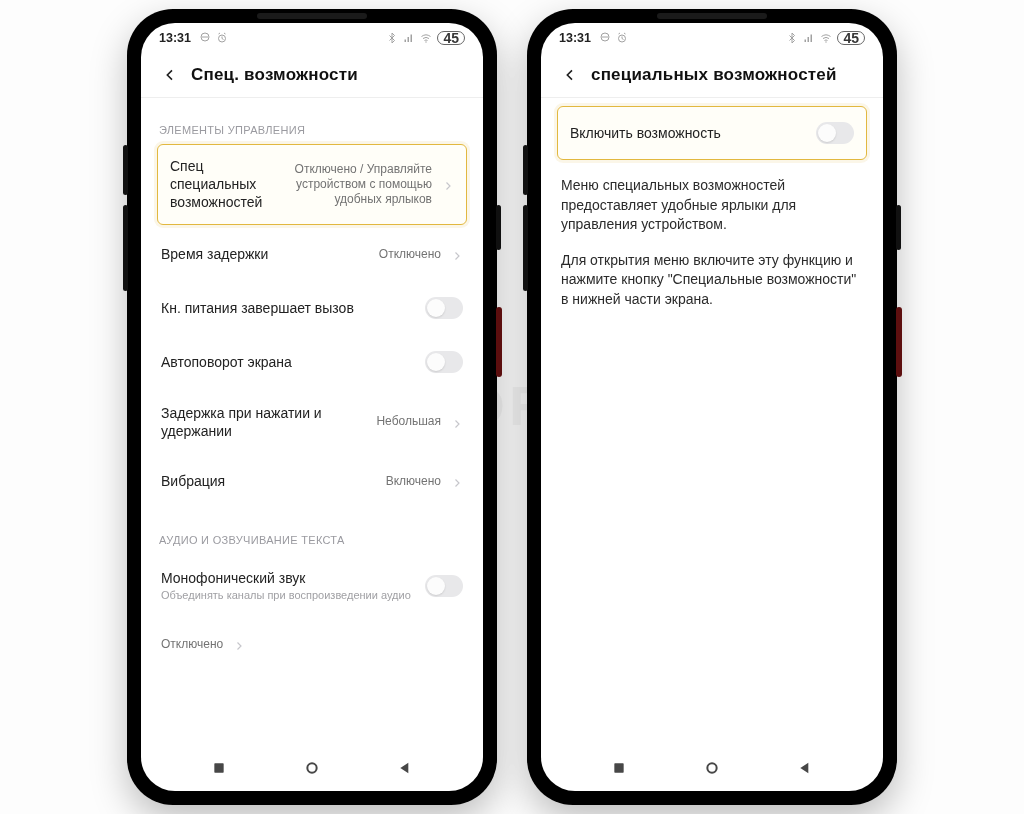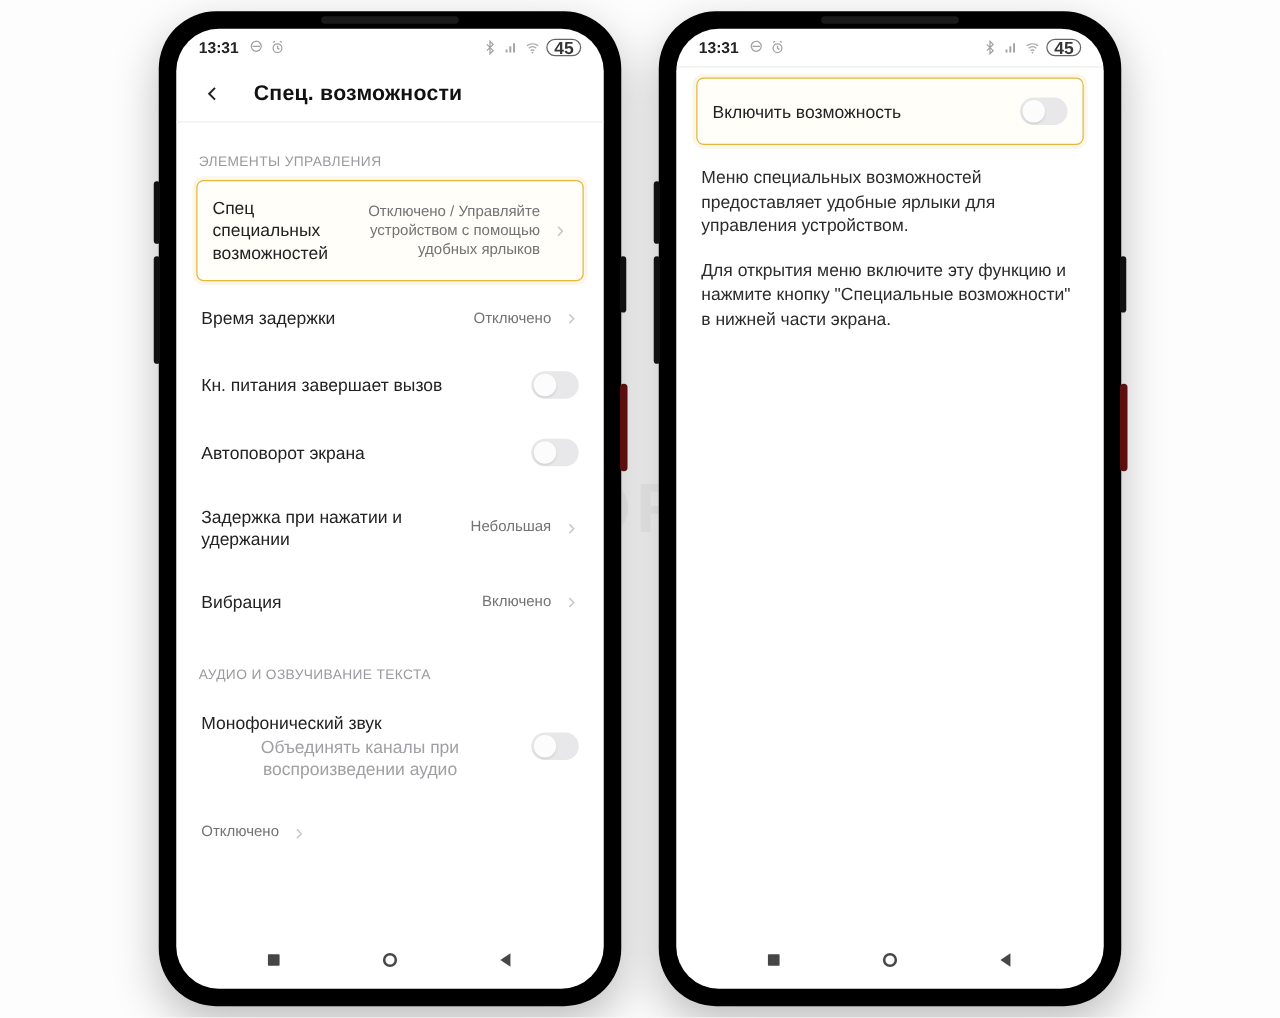--- a/index.html
+++ b/index.html
@@ -63,21 +63,21 @@
   .status .s-icons-l { display:flex; gap:5px; align-items:center; }
   .status .spacer { flex:1; }
   .status .s-icons-r { display:flex; gap:5px; align-items:center; }
   .s-ico { width:12px; height:12px; opacity:.55; }
   .battpill {
     border:1px solid #555; border-radius:8px; font-size:14px;
     padding:0 5px; line-height:12px; font-weight:700; opacity:.9;
   }
   
   .navhdr {
-    flex:0 0 44px; display:flex; align-items:center; gap:18px;
+    flex:0 0 44px; display:flex; align-items:center; gap:6px;
     padding:0 14px;
   }
   .back {
     width:30px; height:30px; display:flex; align-items:center;
     justify-content:center;
   }
   .back svg { width:16px; height:16px; stroke:#222; stroke-width:2.4; fill:none; }
   .title { font-size:17px; font-weight:600; color:#111; letter-spacing:.2px;}
   .bar { height:1px; background:#eee; margin:0; }
   
@@ -89,21 +89,21 @@
   }
   .row {
     display:flex; align-items:center; gap:10px;
     padding:14px 4px;
     border-top:1px solid transparent;
     min-height:54px;
   }
   .row + .row { }
   .row .rlabels { flex:1 1 auto; }
   .row .rtitle { font-size:14px; color:#222; line-height:1.3; }
-  .row .rsub   { font-size:14px; color:#a0a0a4; margin-top:2px; line-height:1.25;text-align:center;}
+  .row .rsub   { font-size:11px; color:#a0a0a4; margin-top:2px; line-height:1.25;}
   .row .rvalue { font-size:12px; color:#737373; text-align:right;
                  max-width:150px; line-height:1.25; }
   .chev { width:12px; height:12px; flex:0 0 12px; }
   .chev svg { width:12px; height:12px; stroke:#c6c6cb; stroke-width:2.3; fill:none;}
   .row.highlight {
     border:1px solid #e2b83f;
     box-shadow:0 0 0 3px rgba(226,184,63,0.12);
     border-radius:6px;
     background:#fffef8;
     padding:12px 12px; margin:2px 0;justify-content:center;
@@ -308,20 +308,28 @@
               <path d="M3 20h3v-5H3zM9 20h3V10H9zM15 20h3V5h-3z" fill="#555"></path>
             </svg>
           <svg class="s-ico" viewBox="0 0 24 24">
               <path d="M3 9a15 15 0 0 1 18 0M6 13a10 10 0 0 1 12 0M9 17a5 5 0 0 1 6 0" stroke="#555" stroke-width="2" fill="none"></path>
               <circle cx="12" cy="20" r="1.4" fill="#555"></circle>
             </svg>
           <span class="battpill">45</span>
         </span>
       </div>
 
+      <div class="navhdr">
+        <div class="back">
+          <svg viewBox="0 0 24 24">
+              <path d="M15 5l-7 7 7 7"></path>
+            </svg>
+        </div>
+        <div class="title">специальных возможностей</div>
+      </div>
       <div class="bar"></div>
 
       <div class="content">
         <div style="height:6px"></div>
         <div class="row highlight">
           <div class="rlabels">
               <div class="rtitle">Включить возможность</div>
             </div>
           <div class="toggle"></div>
         </div>

